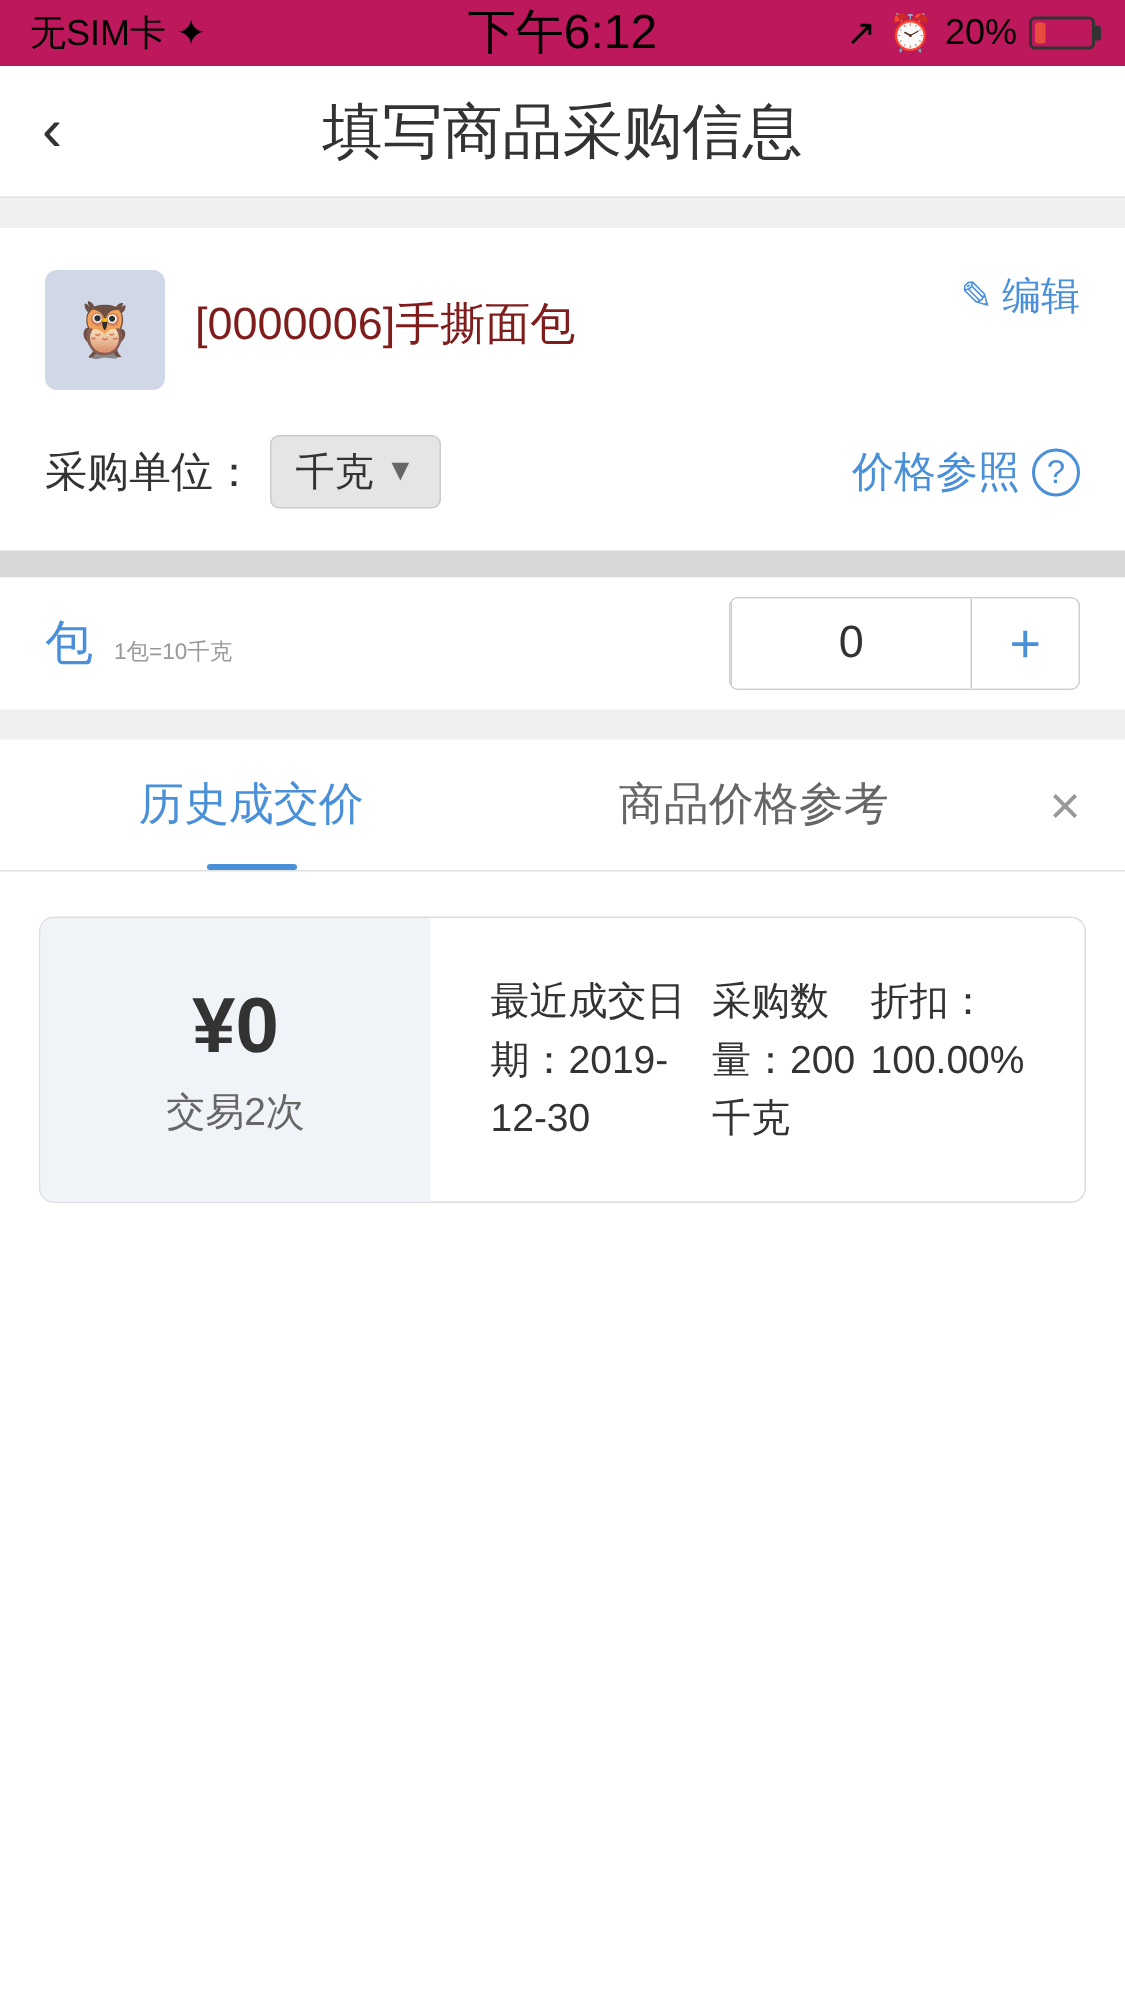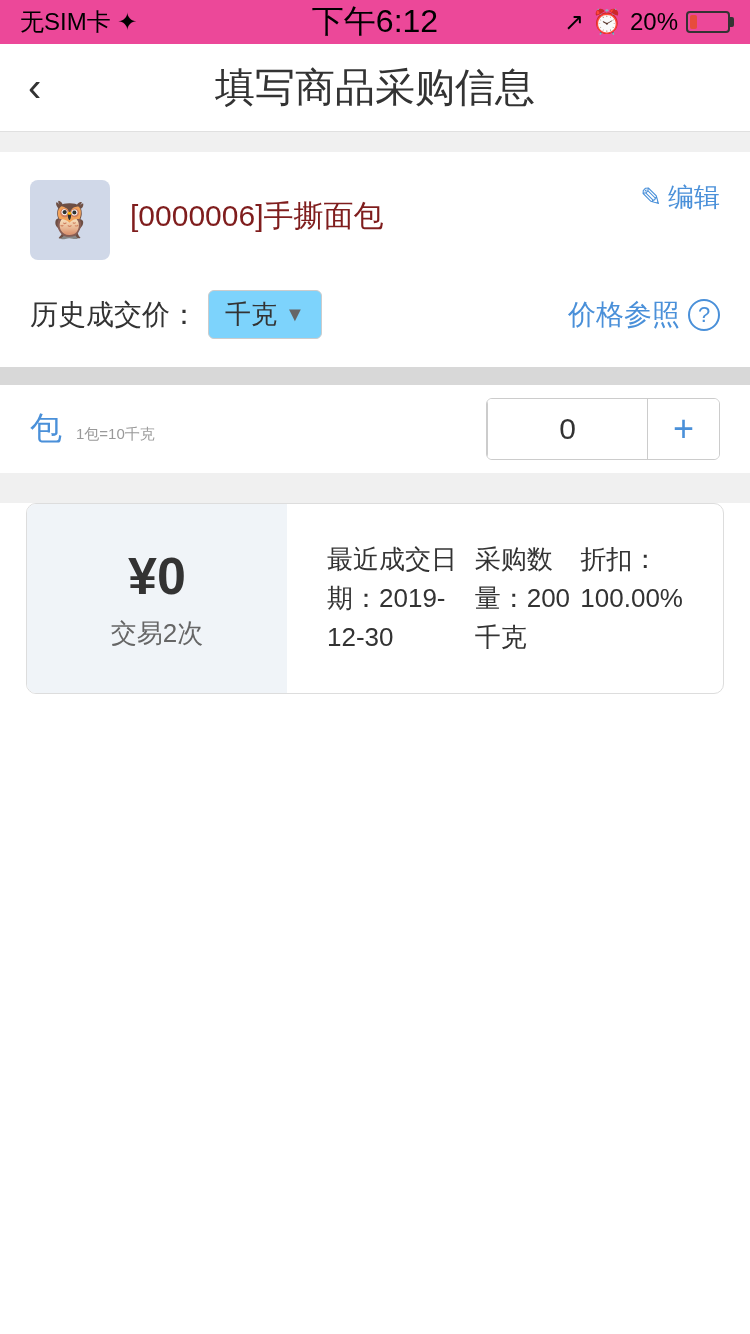--- a/index.html
+++ b/index.html
@@ -9,21 +9,21 @@
       min-height: 1334px;
       font-family: -apple-system, "PingFang SC", "Microsoft YaHei", sans-serif;
       background: #f0f0f0;
       overflow-x: hidden;
     }
 
     
     .status-bar {
       width: 750px;
       height: 44px;
-      background: #ec4899;
+      background: #be185d;
       display: flex;
       align-items: center;
       justify-content: space-between;
       padding: 0 20px;
       font-size: 26px;
       font-weight: 500;
     }
     .status-left {
       display: flex;
       align-items: center;
@@ -151,21 +151,21 @@
       margin-top: 30px;
     }
     .unit-select {
       display: flex;
       align-items: center;
       border: 1px solid #ccc;
       border-radius: 6px;
       padding: 6px 16px;
       font-size: 26px;
       color: #333;
-      background: #7dd3fc;
+      background: #e5e5e5;
       cursor: pointer;
       gap: 8px;
       justify-content: center;
     }
     .chevron-down {
       font-size: 20px;
       color: #666;
     }
     .price-ref {
       font-size: 28px;
@@ -381,21 +381,21 @@
       </div>
       <div class="product-name">[0000006]手撕面包</div>
     </div>
     <div class="edit-link">
       <span>✎</span>
       <span>编辑</span>
     </div>
   </div>
   <div class="purchase-unit-row">
     <div style="display:flex; align-items:center; gap:10px;">
-      <span style="font-size:28px;color:#333;">历史成交价：</span>
+      <span style="font-size:28px;color:#333;">采购单位：</span>
       <div class="unit-select">
         <span>千克</span>
         <span class="chevron-down">▼</span>
       </div>
     </div>
     <div class="price-ref">
       <span>价格参照</span>
       <div class="price-ref-icon">?</div>
     </div>
   </div>
@@ -408,20 +408,30 @@
     <span class="unit-badge">包</span>
     <span class="unit-equiv">1包=10千克</span>
   </div>
   <div class="quantity-control">
     <input class="quantity-input" type="text" value="0" style="">
     <button class="qty-plus-btn">+</button>
   </div>
 </div>
 
 <div class="tabs-section">
+  <div class="tabs-header">
+    <div class="tab-item active">
+      <span class="tab-label">历史成交价</span>
+      <div class="tab-underline"></div>
+    </div>
+    <div class="tab-item inactive">
+      <span class="tab-label">商品价格参考</span>
+    </div>
+    <div class="tab-close-btn">×</div>
+  </div>
 
   <div class="history-card">
     <div class="history-card-left">
       <div class="history-price">¥0</div>
       <div class="history-trade-count">交易2次</div>
     </div>
     <div class="history-card-right">
       <div class="history-detail-item">
         <span>最近成交日期：</span><span>2019-12-30</span>
       </div>

